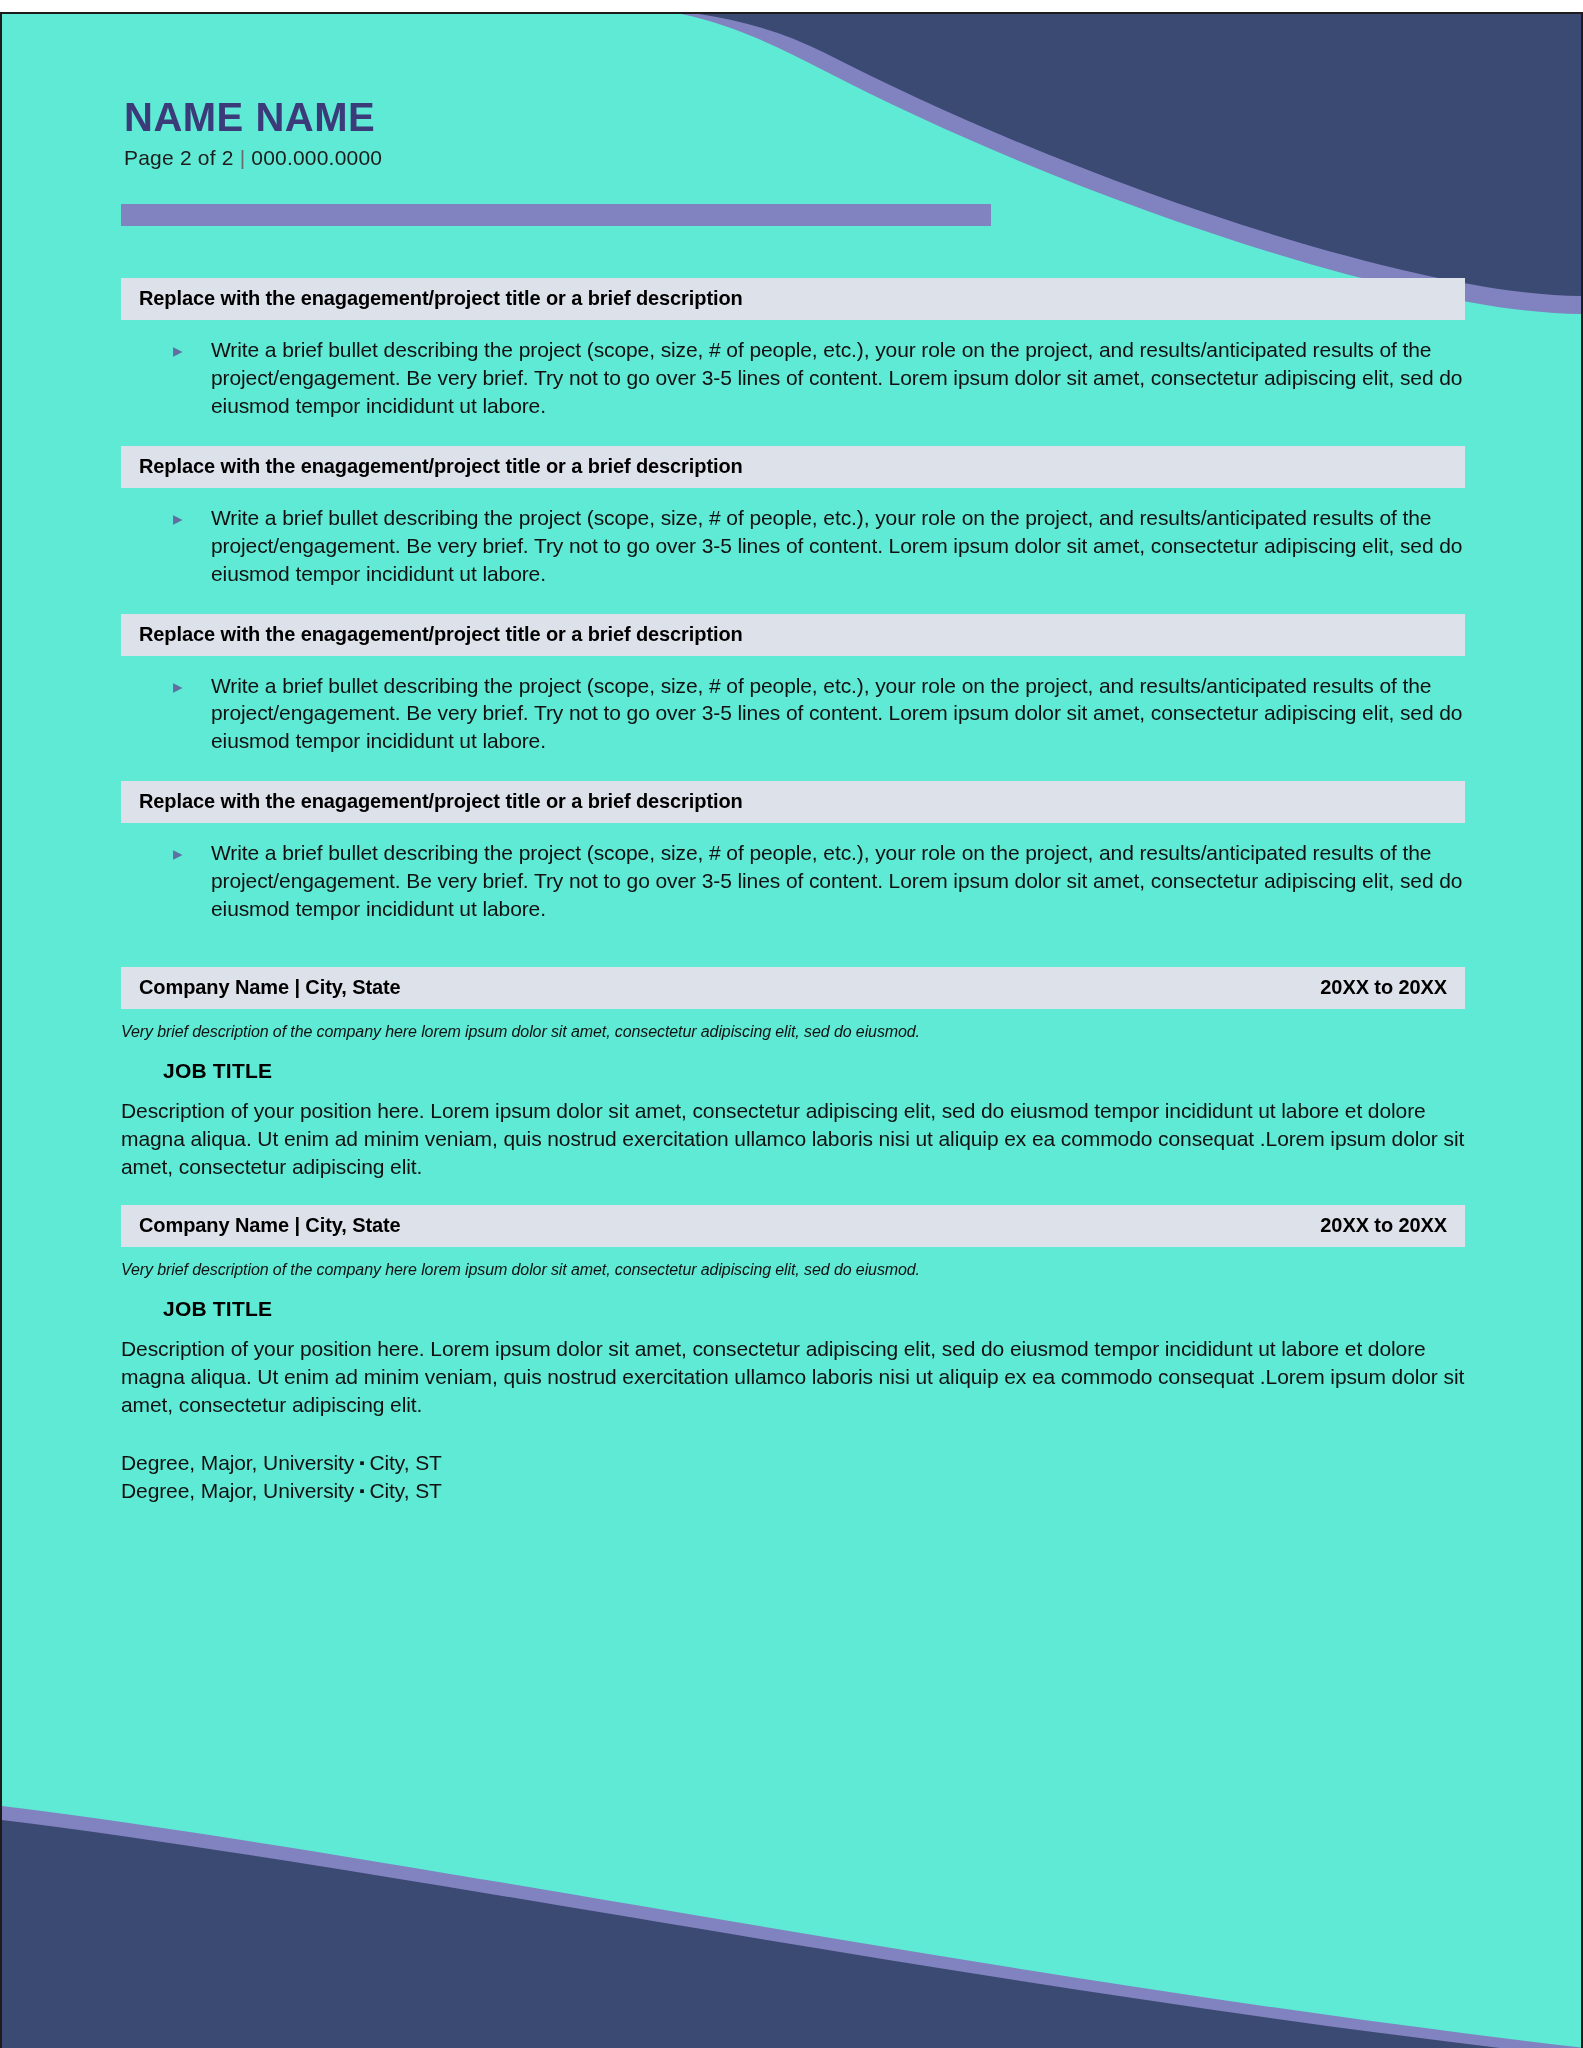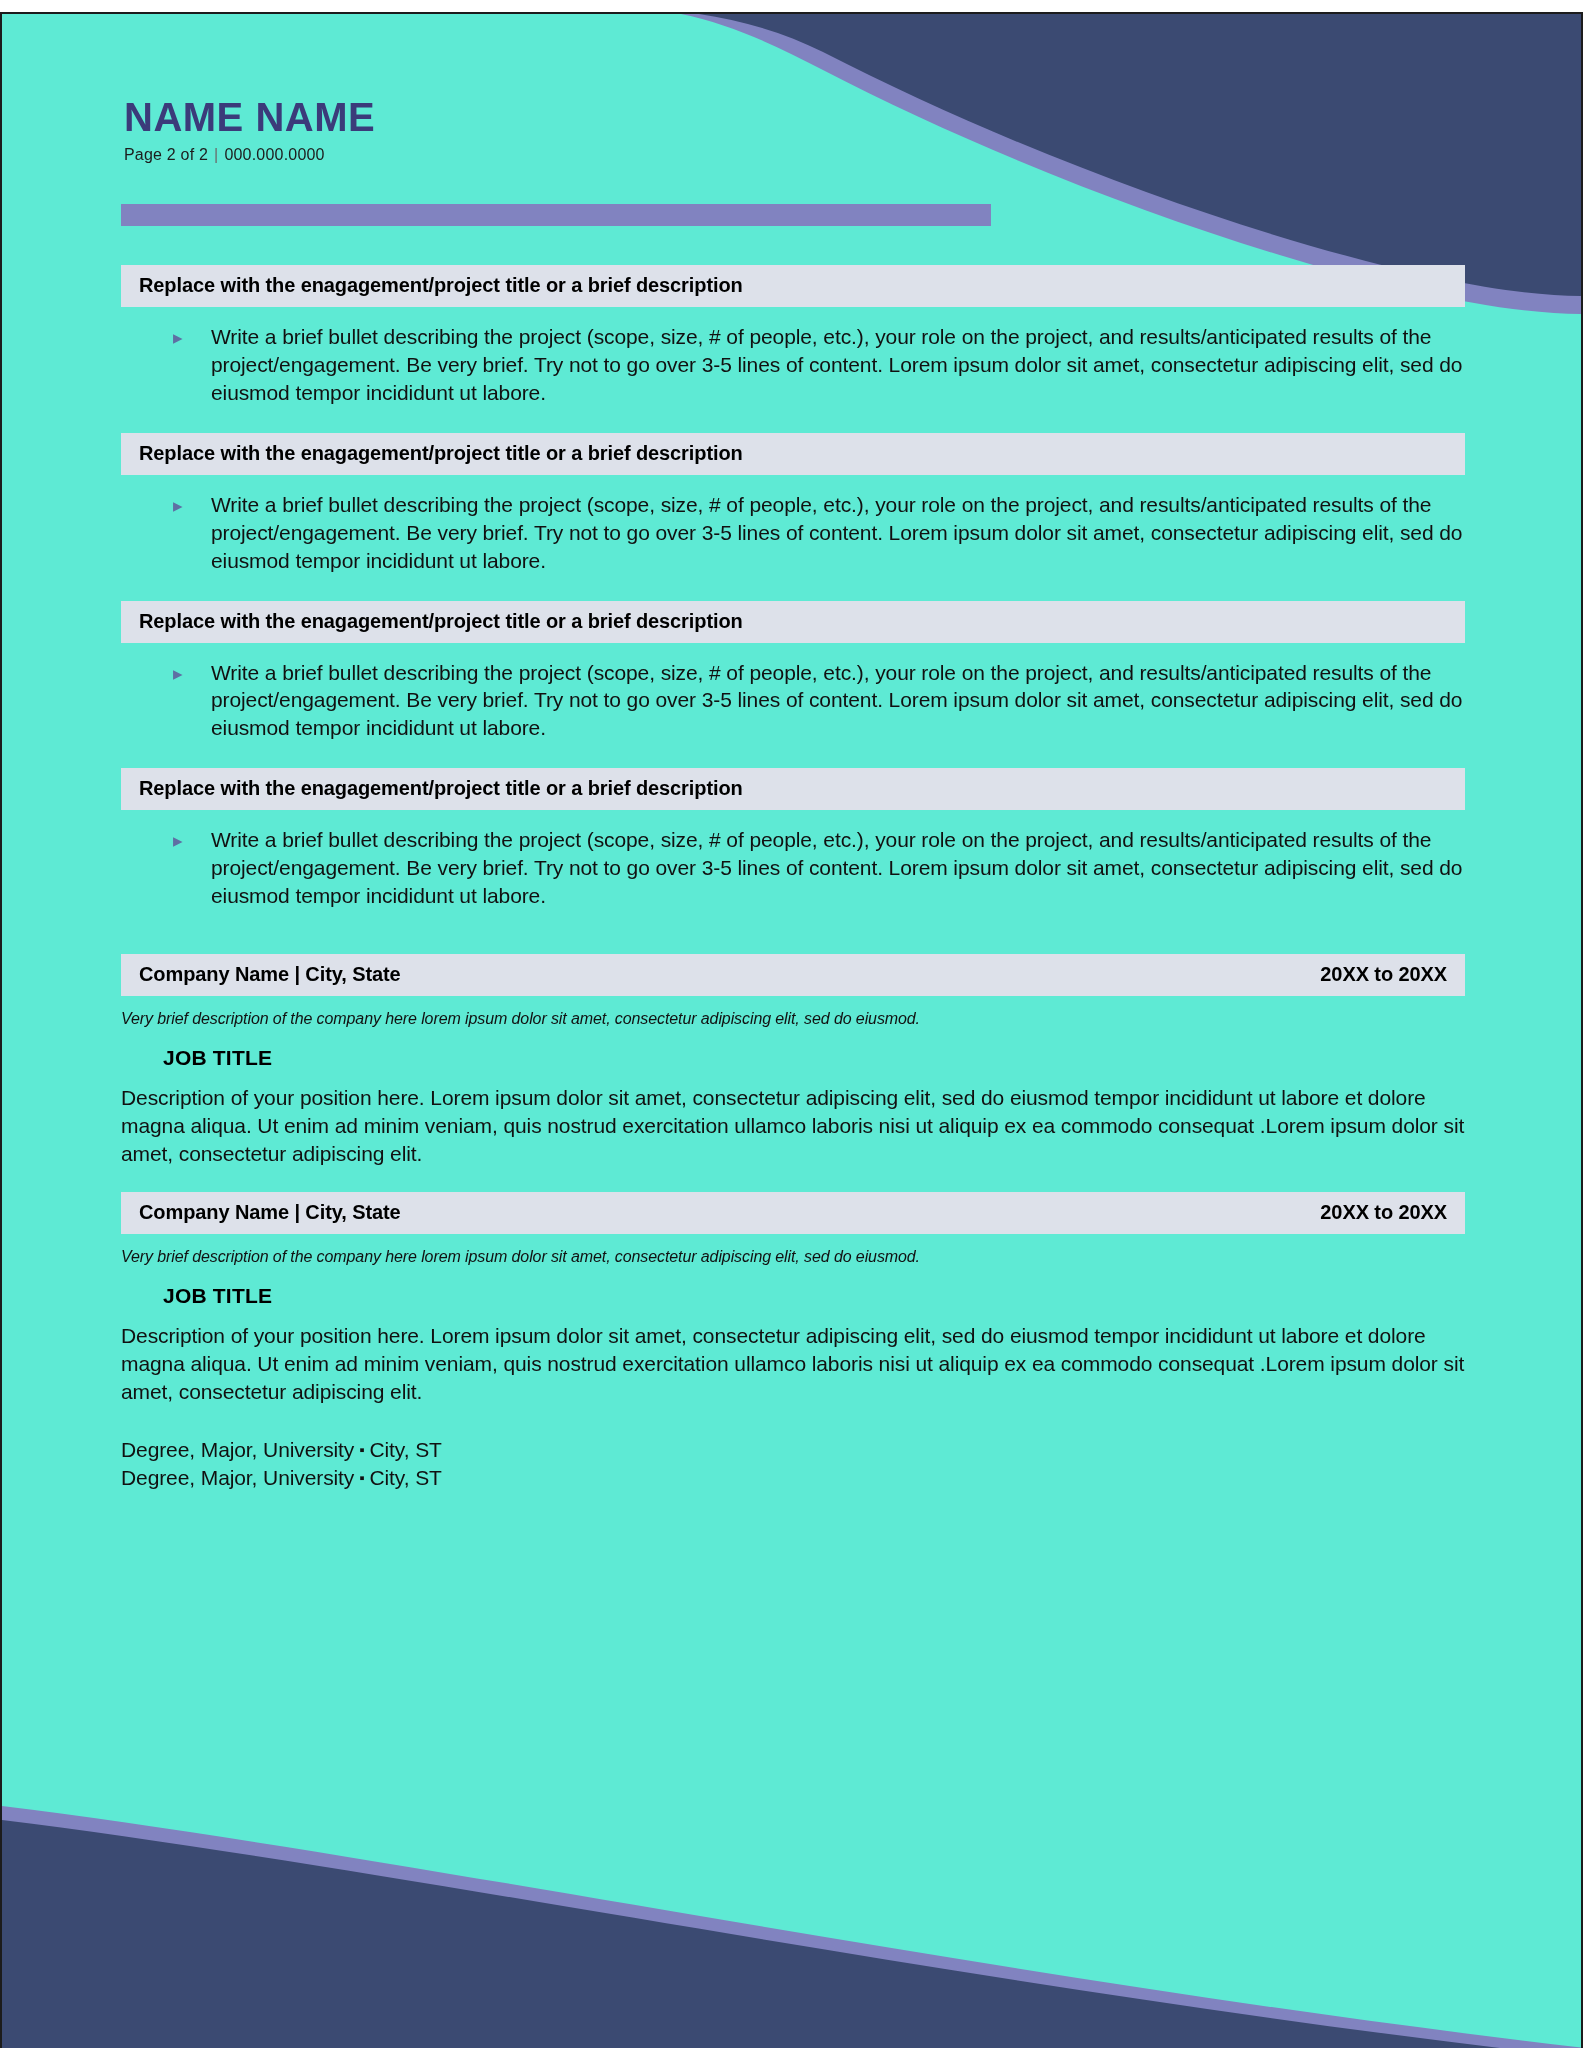--- a/index.html
+++ b/index.html
@@ -50,21 +50,21 @@
   .name-title {
     font-size: 40px;
     font-weight: bold;
     letter-spacing: 0.5px;
     color: #3b3b7a;
     line-height: 1.05;
     margin: 0;
   }
   .page-meta {
     margin-top: 8px;
-    font-size: 16px;
+    font-size: 21px;
     color: #1d1d1d;
     letter-spacing: .2px;
   }
   .page-meta .sep {
     color: #6b6b6b;
     padding: 0 6px;
     font-weight: 300;
   }
   .accent-bar {
     position: absolute;
@@ -72,21 +72,21 @@
     top: 190px;
     width: 870px;
     height: 22px;
     background: #8183c0;
   }
 
   
   .content {
     position: absolute;
     left: 119px;
-    top: 251px;
+    top: 264px;
     width: 1344px;
   }
 
   .band {
     background: #dde1ea;
     padding: 9px 18px 10px 18px;
     font-size: 20px;
     font-weight: bold;
     color: #000000;
     letter-spacing: -0.1px;

